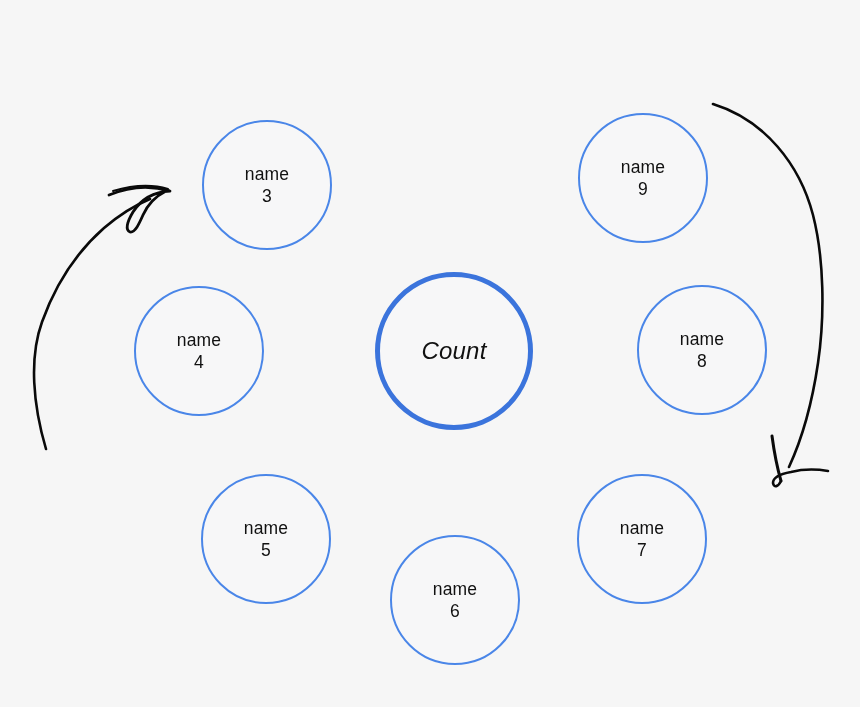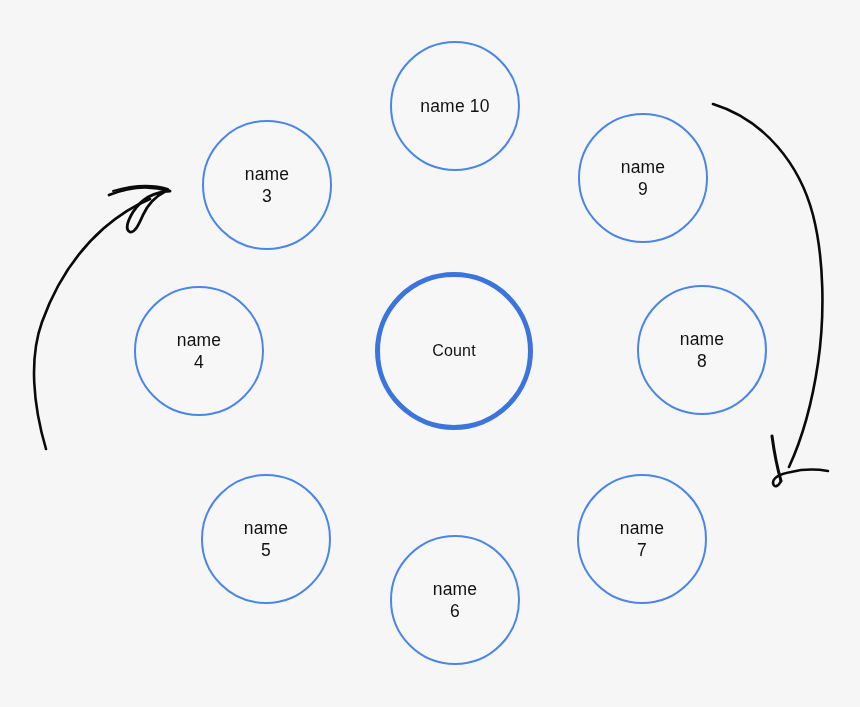--- a/index.html
+++ b/index.html
@@ -30,21 +30,22 @@
     background:#f7f7f8;
     display:flex;flex-direction:column;
     align-items:center;justify-content:center;
     font-size:17.5px;line-height:22px;
     text-align:center;
     letter-spacing:0.2px;
   }
   .node.center{
     width:158px;height:158px;
     border:5px solid var(--thick);
-    font-size:16px;
+    font-size:24px;
+    font-style:italic;
   }
   
   .n10{left:390px;top:41px;}
   .n3{left:202px;top:120px;}
   .n9{left:578px;top:113px;}
   .n4{left:134px;top:286px;}
   .n8{left:637px;top:285px;}
   .n5{left:201px;top:474px;}
   .n7{left:577px;top:474px;}
   .n6{left:390px;top:535px;}
@@ -73,24 +74,20 @@
       <path d="M113 191 C133 185 152 184 168 189" stroke-width="2"></path>
     </g>
 
     <g>
       <path d="M713 104 C765 120 800 165 813 215 C824 258 825 315 818 363 C812 404 801 441 789 467" stroke-width="2.6"></path>
       <path d="M772 436 C774 451 777 467 781 481" stroke-width="3"></path>
       <path d="M781 481 C778 487 774 488 773 483 C773 477 780 474 791 472 C803 469 816 469 828 471" stroke-width="2.6"></path>
     </g>
   </svg>
 
-  <div class="node n10">
-    <span>name 10</span>
-      <span></span>
-  </div>
   <div class="node n3">
     <span>name</span>
       <span>3</span>
   </div>
   <div class="node n9">
     <span>name</span>
       <span>9</span>
   </div>
   <div class="node n4">
     <span>name</span>

